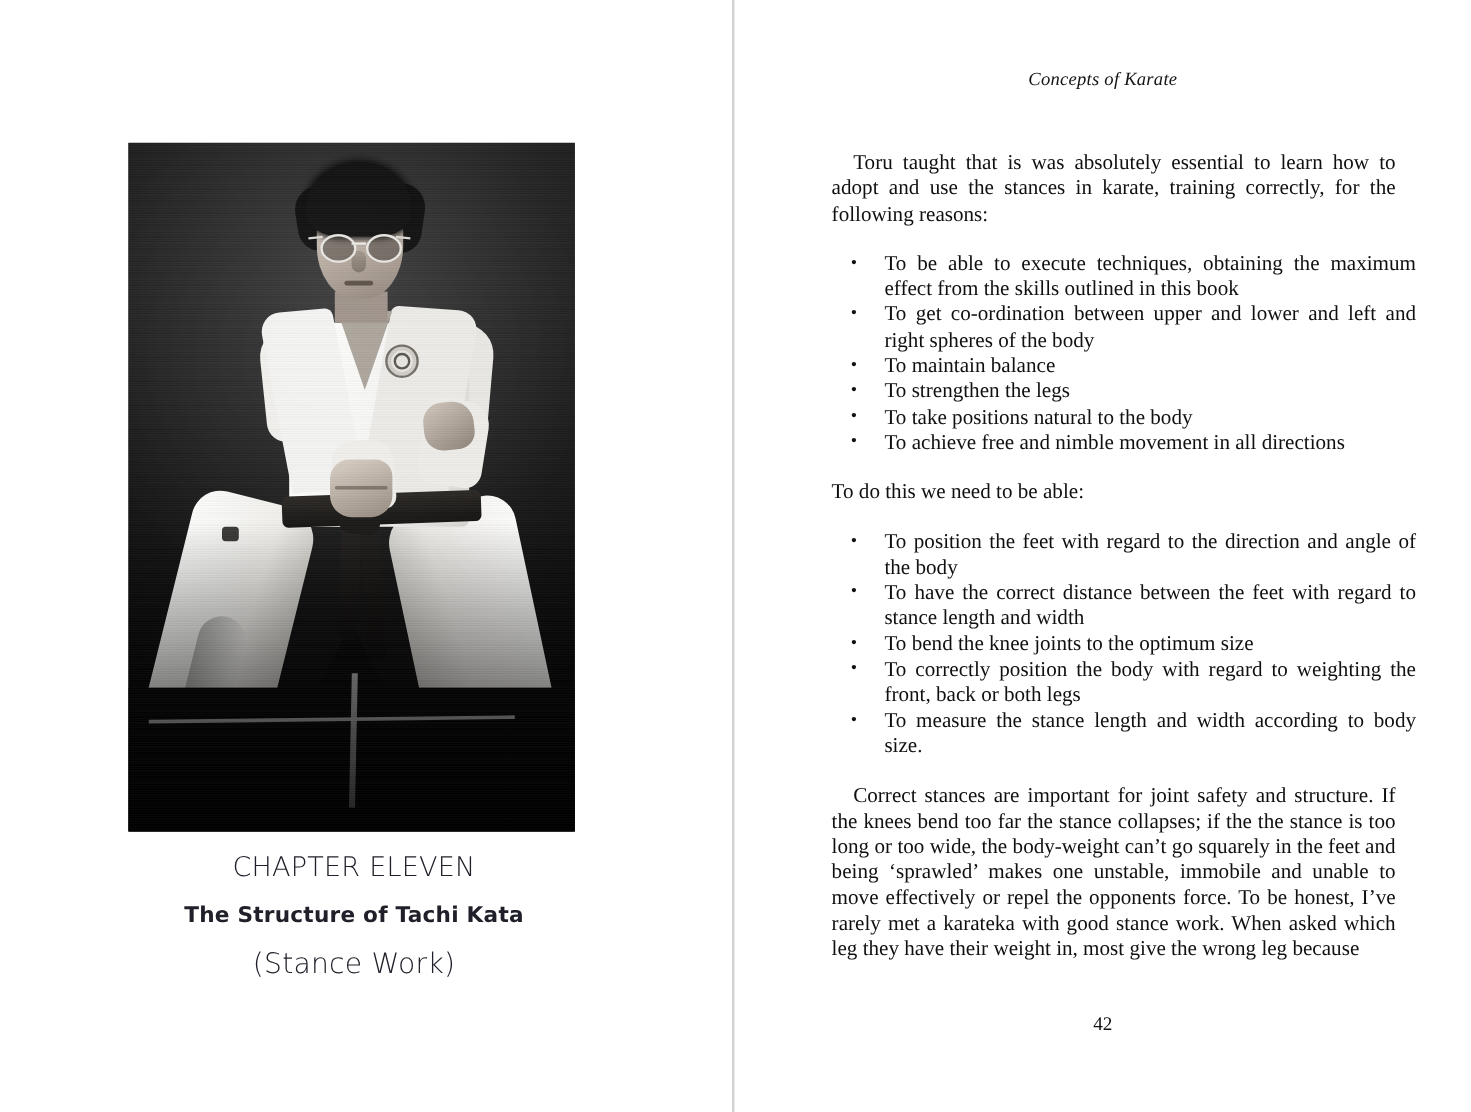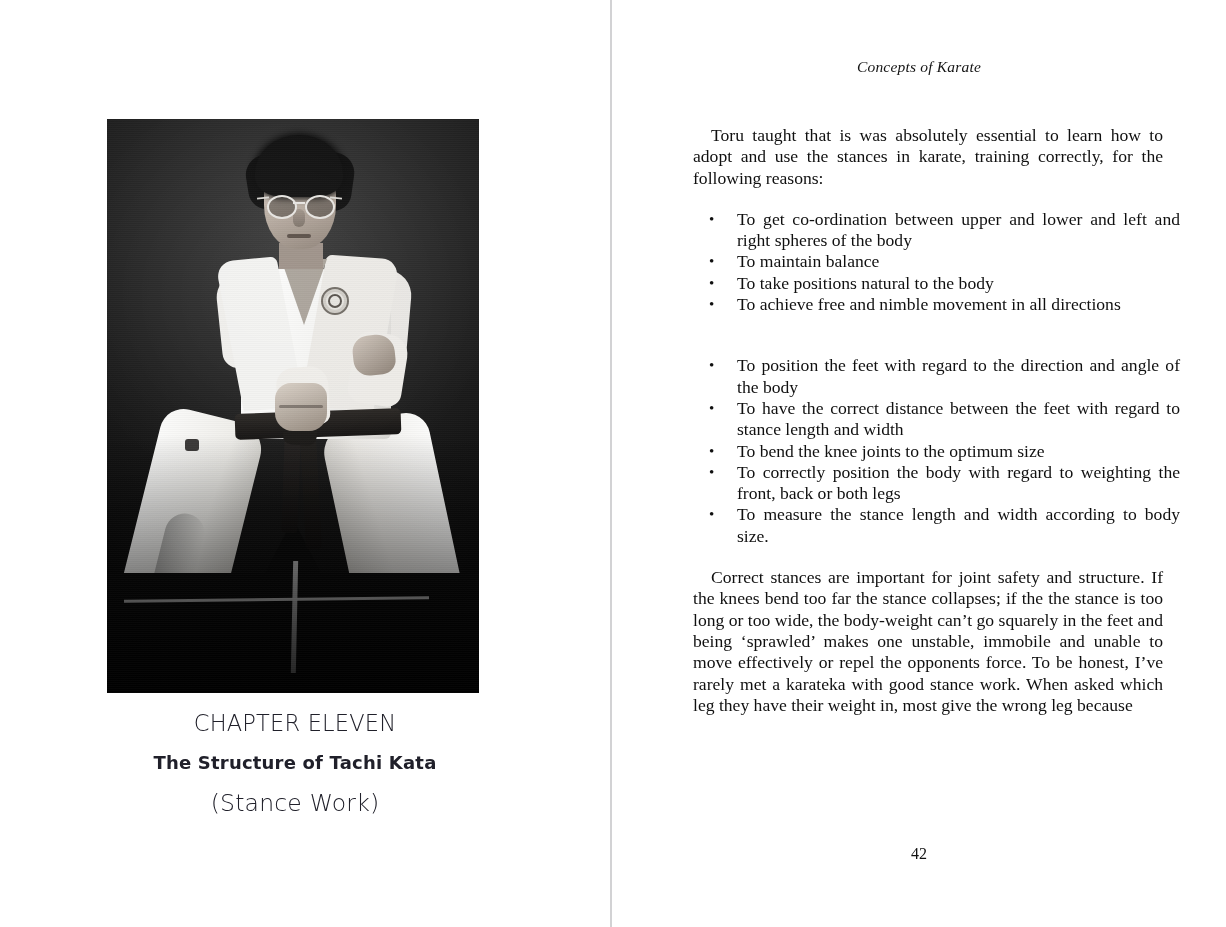--- a/index.html
+++ b/index.html
@@ -466,28 +466,31 @@
 
     <div class="running-head">Concepts of Karate</div>
 
     <div class="textblock">
 
       <p class="para">Toru taught that is was absolutely essential to learn how to adopt and use the stances in karate, training correctly, for the following reasons:</p>
 
       <div class="gap-md"></div>
 
       <ul class="blist">
+        <li>To be able to execute techniques, obtaining the maximum effect from the skills outlined in this book</li>
         <li>To get co-ordination between upper and lower and left and right spheres of the body</li>
         <li>To maintain balance</li>
+        <li>To strengthen the legs</li>
         <li>To take positions natural to the body</li>
         <li>To achieve free and nimble movement in all directions</li>
       </ul>
 
       <div class="gap-md"></div>
 
+      <p class="para flush">To do this we need to be able:</p>
 
       <div class="gap-md"></div>
 
       <ul class="blist">
         <li>To position the feet with regard to the direction and angle of the body</li>
         <li>To have the correct distance between the feet with regard to stance length and width</li>
         <li>To bend the knee joints to the optimum size</li>
         <li>To correctly position the body with regard to weighting the front, back or both legs</li>
         <li>To measure the stance length and width according to body size.</li>
       </ul>

